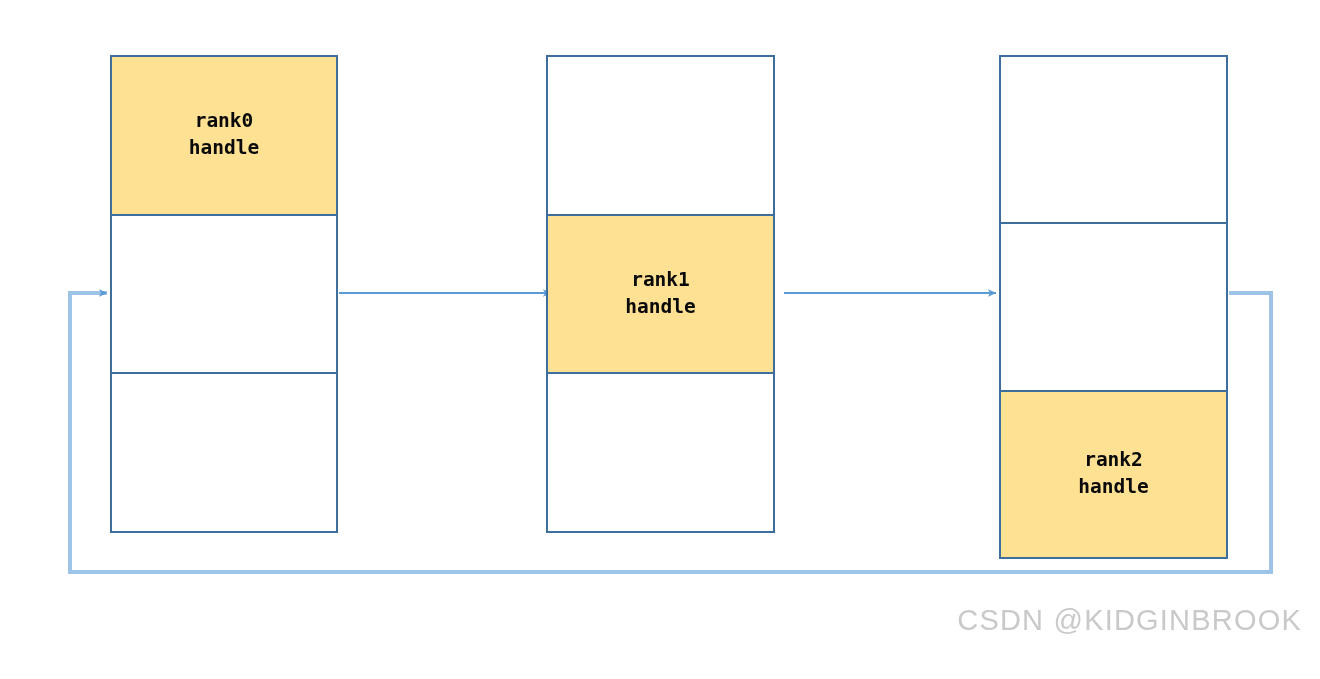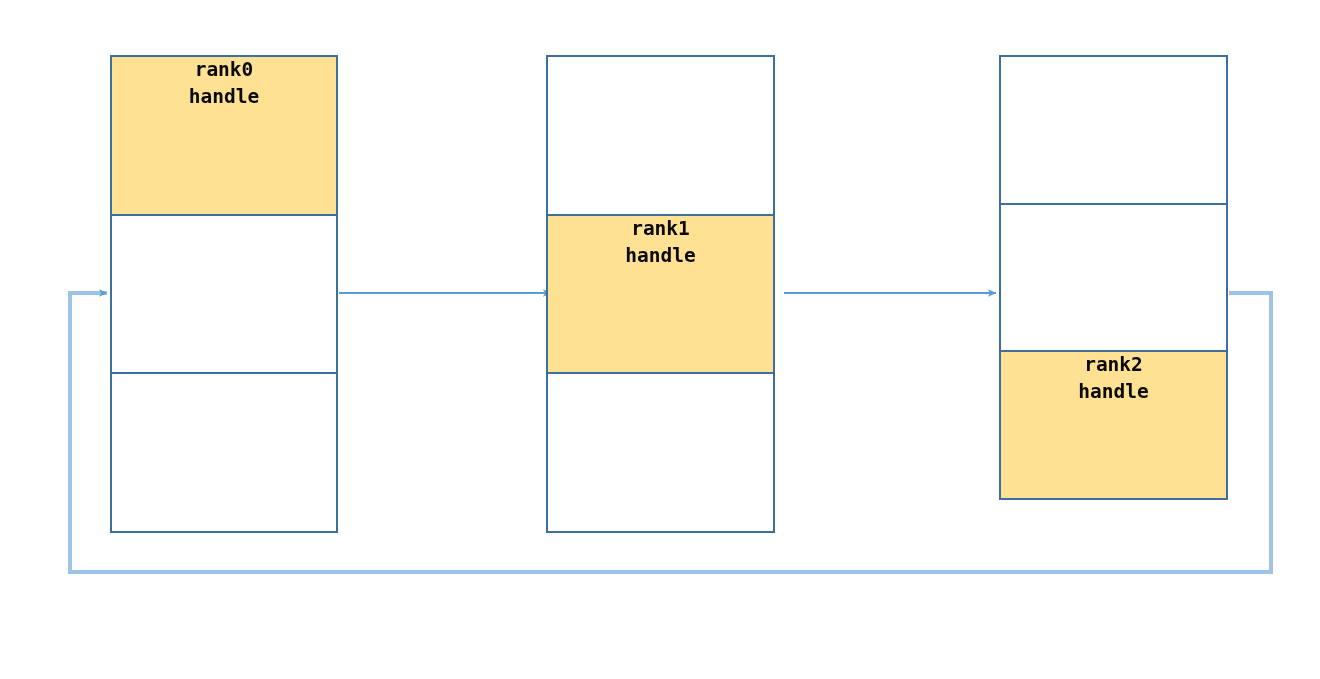--- a/index.html
+++ b/index.html
@@ -34,26 +34,27 @@
   .node {
     position: absolute;
     box-sizing: border-box;
     display: flex;
     flex-direction: column;
     border: 2px solid #3d6e9e;
     background: #ffffff;
   }
   .node-0 { left: 110px; top: 55px; width: 228px; height: 478px; }
   .node-1 { left: 546px; top: 55px; width: 229px; height: 478px; }
-  .node-2 { left: 999px; top: 55px; width: 229px; height: 445px; }
+  .node-2 { left: 999px; top: 55px; width: 229px; height: 504px; }
 
   .slot {
     box-sizing: border-box;
     flex: 1 1 0;
     display: flex;
+    align-items: center;
     justify-content: center;
     background: #ffffff;
     border-bottom: 2px solid #3d6e9e;
     position: relative;
   }
   .slot:last-child { border-bottom: none; }
 
   .slot.filled {
     background: #ffe194;
   }
@@ -137,14 +138,15 @@
     </div>
     <div class="slot">
       <span class="slot-label"></span>
     </div>
     <div class="slot filled">
       <span class="slot-label">rank2
 handle</span>
     </div>
   </div>
 
+  <div id="watermark">CSDN @KIDGINBROOK</div>
 
 </div>
 
 </body></html>

